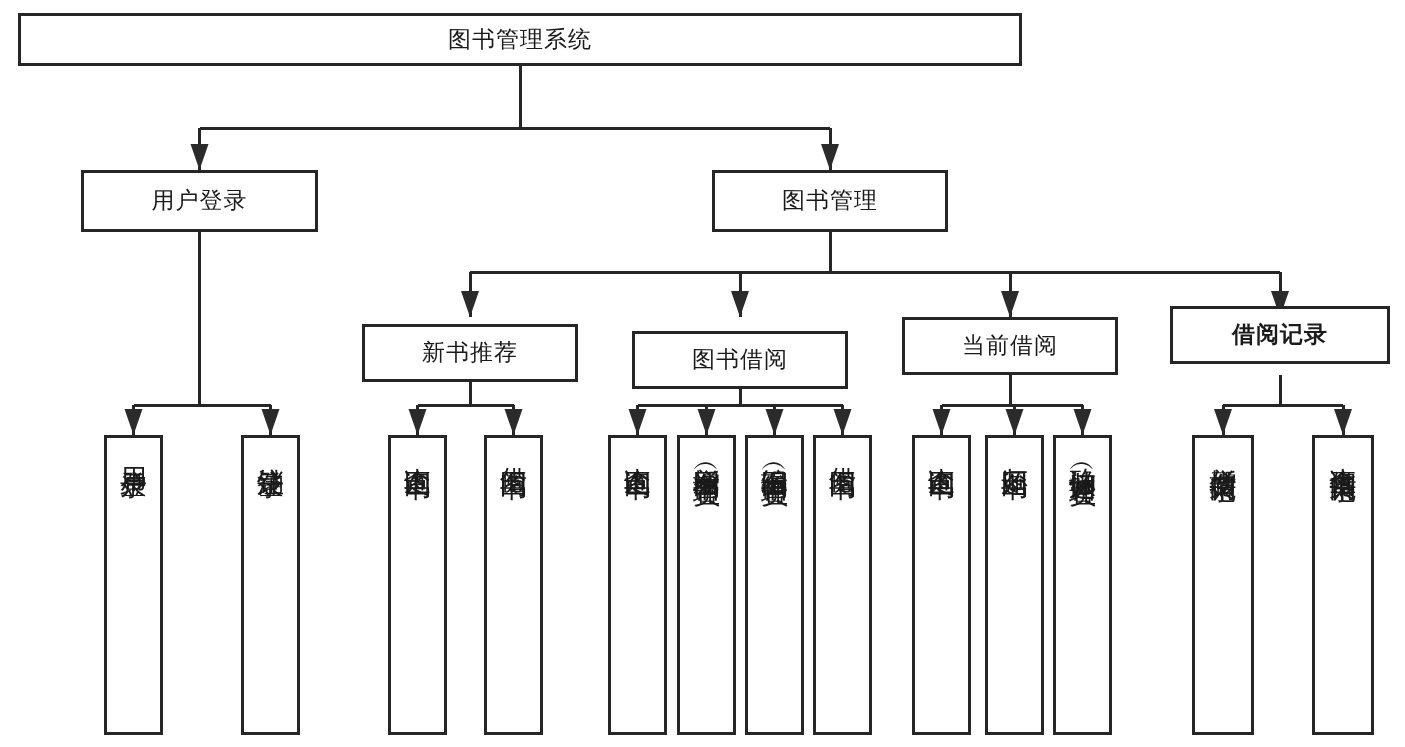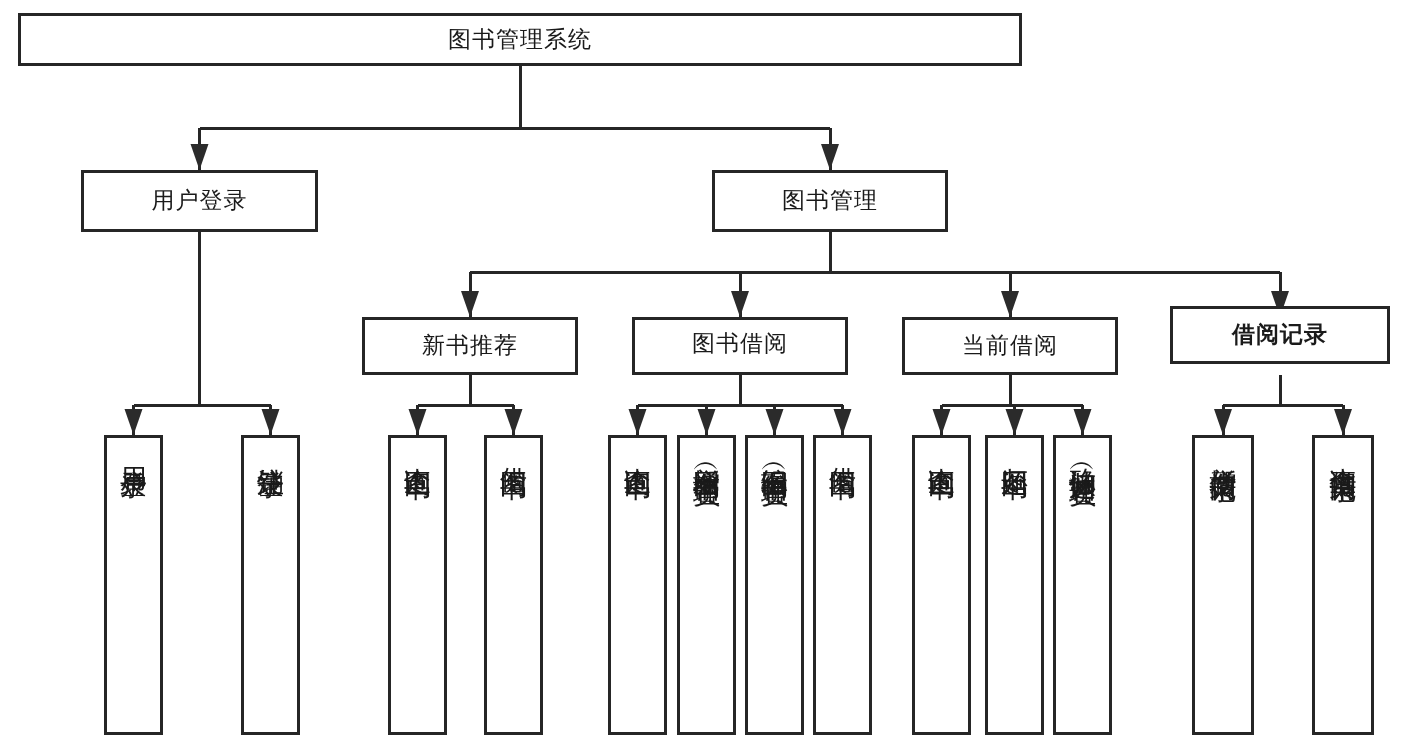--- a/index.html
+++ b/index.html
@@ -125,24 +125,24 @@
   <div id="nodes">
       <div class="node node-h" style="left: 18px; top: 13px; width: 1004px; height: 53px;">
         <span class="label">图书管理系统</span>
       </div>
       <div class="node node-h" style="left: 81px; top: 170px; width: 237px; height: 62px;">
         <span class="label">用户登录</span>
       </div>
       <div class="node node-h" style="left: 712px; top: 170px; width: 236px; height: 62px; text-align: right;">
         <span class="label">图书管理</span>
       </div>
-      <div class="node node-h" style="left: 362px; top: 317px; width: 216px; height: 58px;">
+      <div class="node node-h" style="left: 362px; top: 324px; width: 216px; height: 58px;">
         <span class="label">新书推荐</span>
       </div>
-      <div class="node node-h" style="left: 632px; top: 317px; width: 216px; height: 58px; font-family: Liberation Mono, monospace;">
+      <div class="node node-h" style="left: 632px; top: 331px; width: 216px; height: 58px;">
         <span class="label">图书借阅</span>
       </div>
       <div class="node node-h" style="left: 902px; top: 317px; width: 216px; height: 58px;">
         <span class="label">当前借阅</span>
       </div>
       <div class="node node-h" style="left: 1170px; top: 306px; width: 220px; height: 58px; font-weight: bold;">
         <span class="label">借阅记录</span>
       </div>
       <div class="node node-v" style="left: 104px; top: 435px; width: 59px; height: 300px;">
         <span class="label">用户登录</span>

